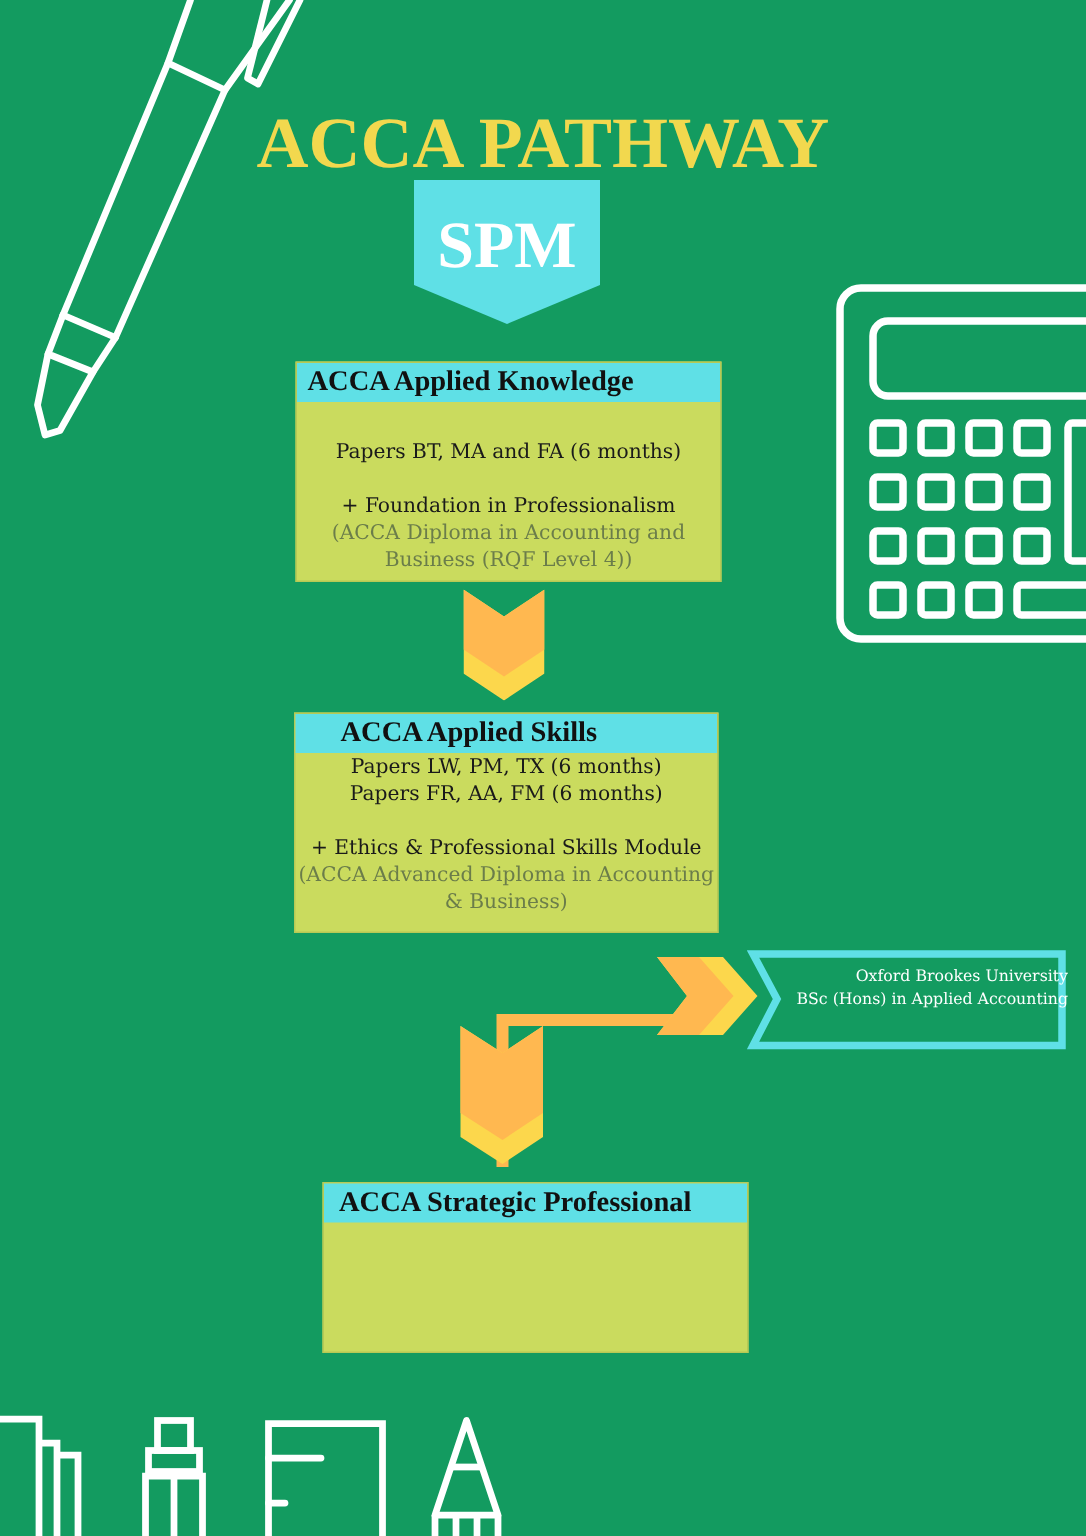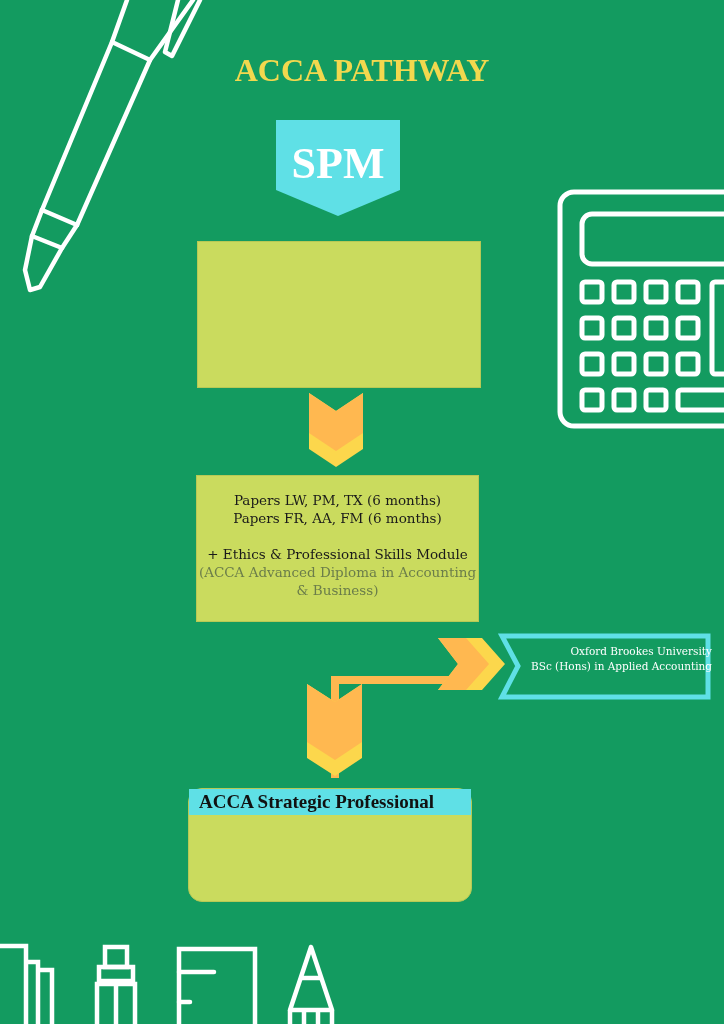--- a/index.html
+++ b/index.html
@@ -3,22 +3,22 @@
   <meta charset="utf-8">
   <style>
     html, body { margin: 0; padding: 0; }
     body {
       width: 724px; height: 1024px; overflow: hidden;
       background: #139b60; position: relative;
       font-family: "DejaVu Serif", "Liberation Serif", serif;
     }
     .abs { position: absolute; }
     .title {
-      left: 0; width: 724px; top: 52px; text-align: center;
-      color: #f2d84e; font-size: 32px; font-weight: bold;
+      left: 0; width: 724px; top: 68px; text-align: center;
+      color: #f2d84e; font-size: 48px; font-weight: bold;
       font-family: "Liberation Serif", "DejaVu Serif", serif;
       letter-spacing: 0px;
     }
     .spm-tag {
       left: 276px; top: 120px; width: 124px; height: 96px;
     }
     .spm-label {
       left: 276px; top: 138px; width: 124px; text-align: center;
       color: #ffffff; font-size: 44px; font-weight: bold;
       font-family: "Liberation Serif", "DejaVu Serif", serif;
@@ -130,31 +130,40 @@
 <div class="abs title">ACCA PATHWAY</div>
 
 <div class="abs spm-tag">
   <svg width="124" height="96" viewBox="0 0 124 96">
     <polygon points="0,0 124,0 124,70 62,96 0,70" fill="#5fe0e6"></polygon>
   </svg>
 </div>
 <div class="abs spm-label">SPM</div>
 
 <div class="abs box" style="left:197px;top:241px;width:282px;height:145px;">
+  <div class="box-head" style="padding-left:7px;">ACCA Applied Knowledge</div>
+  <div style="padding-top:24px;">
+    <div class="line">Papers BT, MA and FA (6 months)</div>
+    <div class="line" style="height:18px;"></div>
+    <div class="line">+ Foundation in Professionalism</div>
+    <div class="line grey">(ACCA Diploma in Accounting and</div>
+    <div class="line grey">Business (RQF Level 4))</div>
+  </div>
 </div>
 
 <div class="abs" style="left:309px;top:393px;">
   <svg width="54" height="74" viewBox="0 0 54 74">
     <polygon points="0,0 27,18 54,0 54,56 27,74 0,56" fill="#fcd74c"></polygon>
     <polygon points="0,0 27,18 54,0 54,40 27,58 0,40" fill="#ffb850"></polygon>
   </svg>
 </div>
 
 <div class="abs box" style="left:196px;top:475px;width:281px;height:145px;">
-  <div style="padding-top:15px;">
+  <div class="box-head" style="padding-left:30px;">ACCA Applied Skills</div>
+  <div style="padding-top:0;">
     <div class="line">Papers LW, PM, TX (6 months)</div>
     <div class="line">Papers FR, AA, FM (6 months)</div>
     <div class="line" style="height:18px;"></div>
     <div class="line">+ Ethics &amp; Professional Skills Module</div>
     <div class="line grey">(ACCA Advanced Diploma in Accounting</div>
     <div class="line grey">&amp; Business)</div>
   </div>
 </div>
 
 <div class="abs" style="left:300px;top:638px;">
@@ -173,15 +182,15 @@
 <div class="abs" style="left:498px;top:633px;">
   <svg width="214" height="68" viewBox="0 0 214 68">
     <polygon points="4,3 210,3 210,64 4,64 20,33" fill="#139b60" stroke="#5fe0e6" stroke-width="5" stroke-linejoin="miter"></polygon>
   </svg>
 </div>
 <div class="abs" style="left:512px;top:644px;width:200px;">
   <div class="oxford-text">Oxford Brookes University</div>
   <div class="oxford-text">BSc (Hons) in Applied Accounting</div>
 </div>
 
-<div class="abs box" style="left:188px;top:788px;width:282px;height:112px;border-radius:14px;">
+<div class="abs box" style="left:215px;top:788px;width:282px;height:112px;">
   <div class="box-head" style="padding-left:10px;">ACCA Strategic Professional</div>
 </div>
 
 </body></html>

